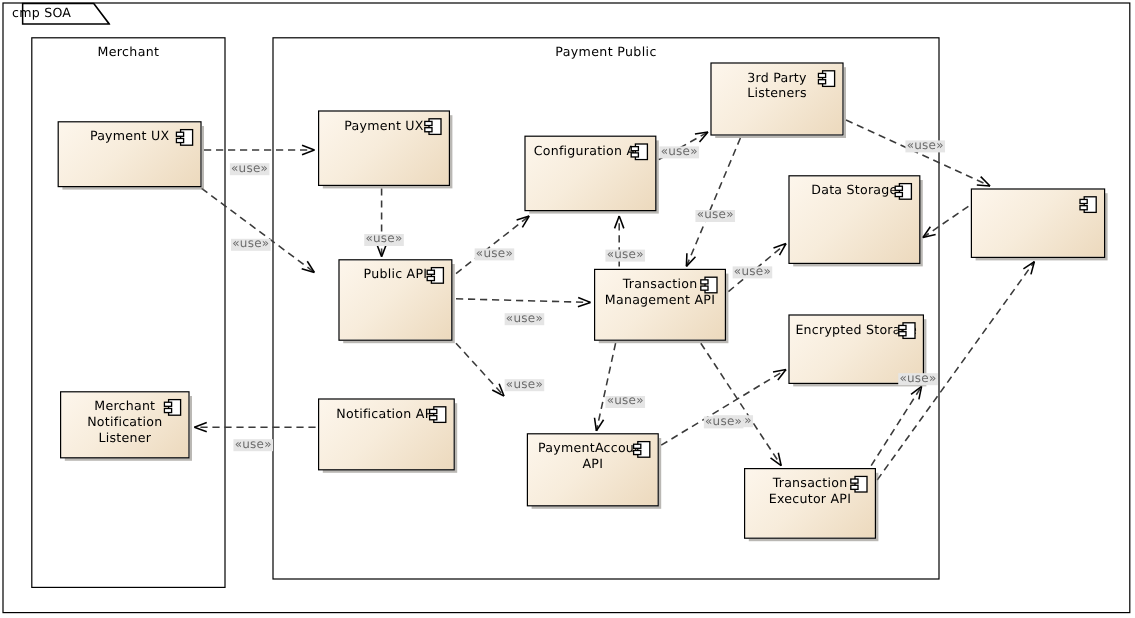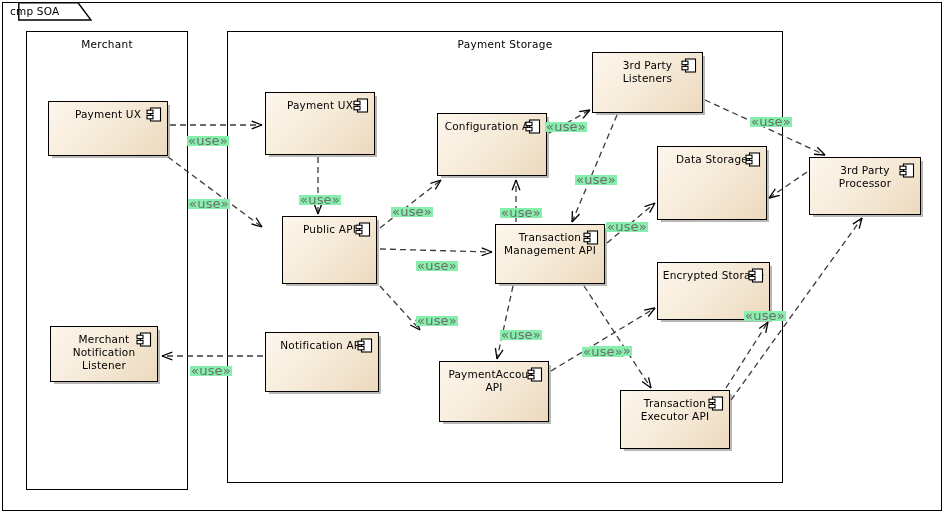--- a/index.html
+++ b/index.html
@@ -110,23 +110,23 @@
   }
   #wires .head {
     stroke: #000;
     stroke-width: 1.3;
     fill: none;
     stroke-dasharray: none;
   }
   
   .uselbl {
     position: absolute;
-    font-size: 13px;
+    font-size: 10px;
     color: #6d6d6d;
-    background: #86efac;
+    background: #e5e5e5;
     padding: 0 1px;
     white-space: nowrap;
     letter-spacing: 0.2px;
     line-height: 10px;
     transform: translate(-50%, -50%);
   }
 </style>
 </head>
 <body>
 
@@ -139,21 +139,21 @@
       <path d="M 0.8 0.8 L 60 0.8 L 73 18 L 0.8 18 Z" fill="#ffffff" stroke="#000000" stroke-width="1.4"></path>
     </svg>
     <span class="tab-text">cmp SOA</span>
   </div>
 
   <div id="packages-layer">
       <div class="package" style="left: 26px; top: 31px; width: 162px; height: 459px;">
         <div class="package-title">Merchant</div>
       </div>
       <div class="package" style="left: 227px; top: 31px; width: 556px; height: 452px;">
-        <div class="package-title">Payment Storage</div>
+        <div class="package-title">Payment Public</div>
       </div>
     </div>
 
   <svg id="wires" viewBox="0 0 946 515">
       <g>
         <polyline points="170,125 262,125"></polyline>
         <line x1="262" y1="125" x2="251.70513493954272" y2="128.87501656602598" class="head"></line>
         <line x1="262" y1="125" x2="251.70513493954272" y2="121.12498343397401" class="head"></line>
       </g>
       <g>
@@ -300,22 +300,20 @@
         <div class="cname">Data Storage</div>
         <span class="comp-icon">
           <svg width="16" height="15" viewBox="0 0 16 15">
             <rect x="4.5" y="1" width="10" height="13" fill="#ffffff" stroke="#000" stroke-width="1.1"></rect>
             <rect x="1" y="3.2" width="6" height="3.4" fill="#ffffff" stroke="#000" stroke-width="1.1"></rect>
             <rect x="1" y="8.4" width="6" height="3.4" fill="#ffffff" stroke="#000" stroke-width="1.1"></rect>
           </svg>
         </span>
       </div>
       <div class="component" style="left: 809px; top: 157px; width: 112px; height: 58px;">
-        <div class="cname">3rd Party
-Processor</div>
         <span class="comp-icon">
           <svg width="16" height="15" viewBox="0 0 16 15">
             <rect x="4.5" y="1" width="10" height="13" fill="#ffffff" stroke="#000" stroke-width="1.1"></rect>
             <rect x="1" y="3.2" width="6" height="3.4" fill="#ffffff" stroke="#000" stroke-width="1.1"></rect>
             <rect x="1" y="8.4" width="6" height="3.4" fill="#ffffff" stroke="#000" stroke-width="1.1"></rect>
           </svg>
         </span>
       </div>
       <div class="component" style="left: 282px; top: 216px; width: 95px; height: 68px;">
         <div class="cname">Public API</div>

